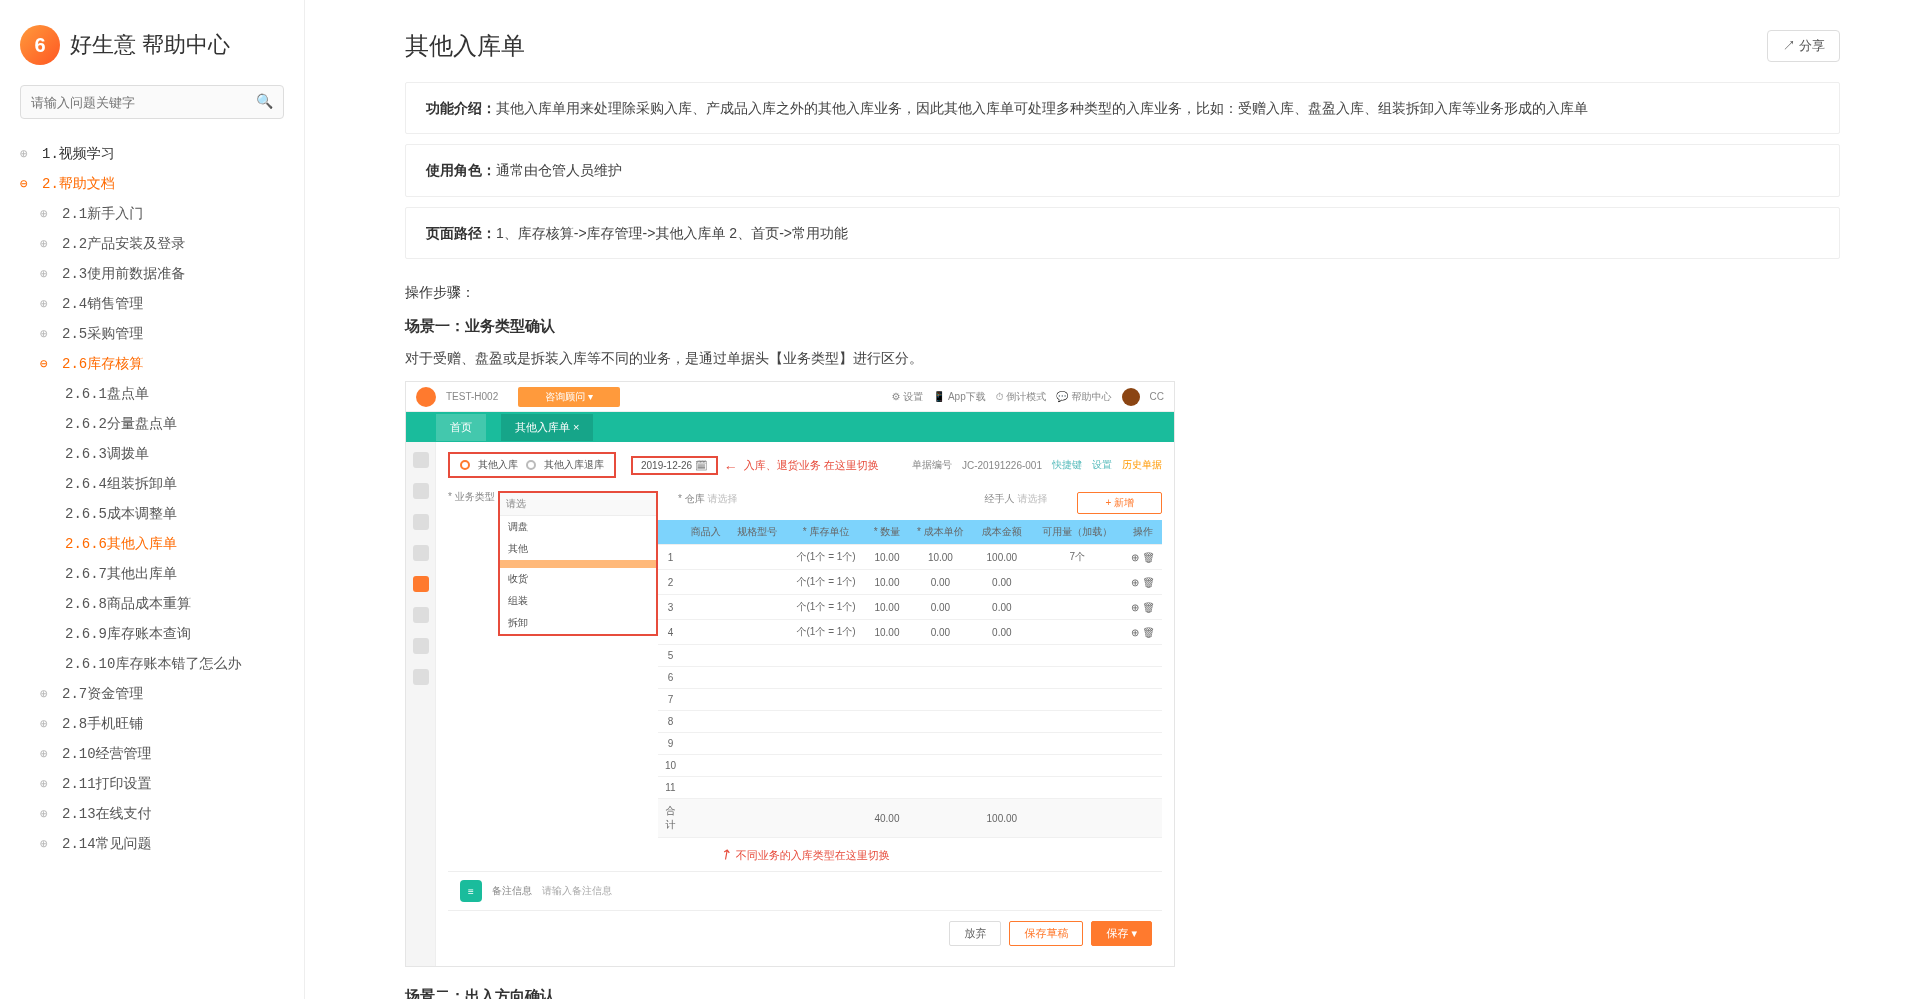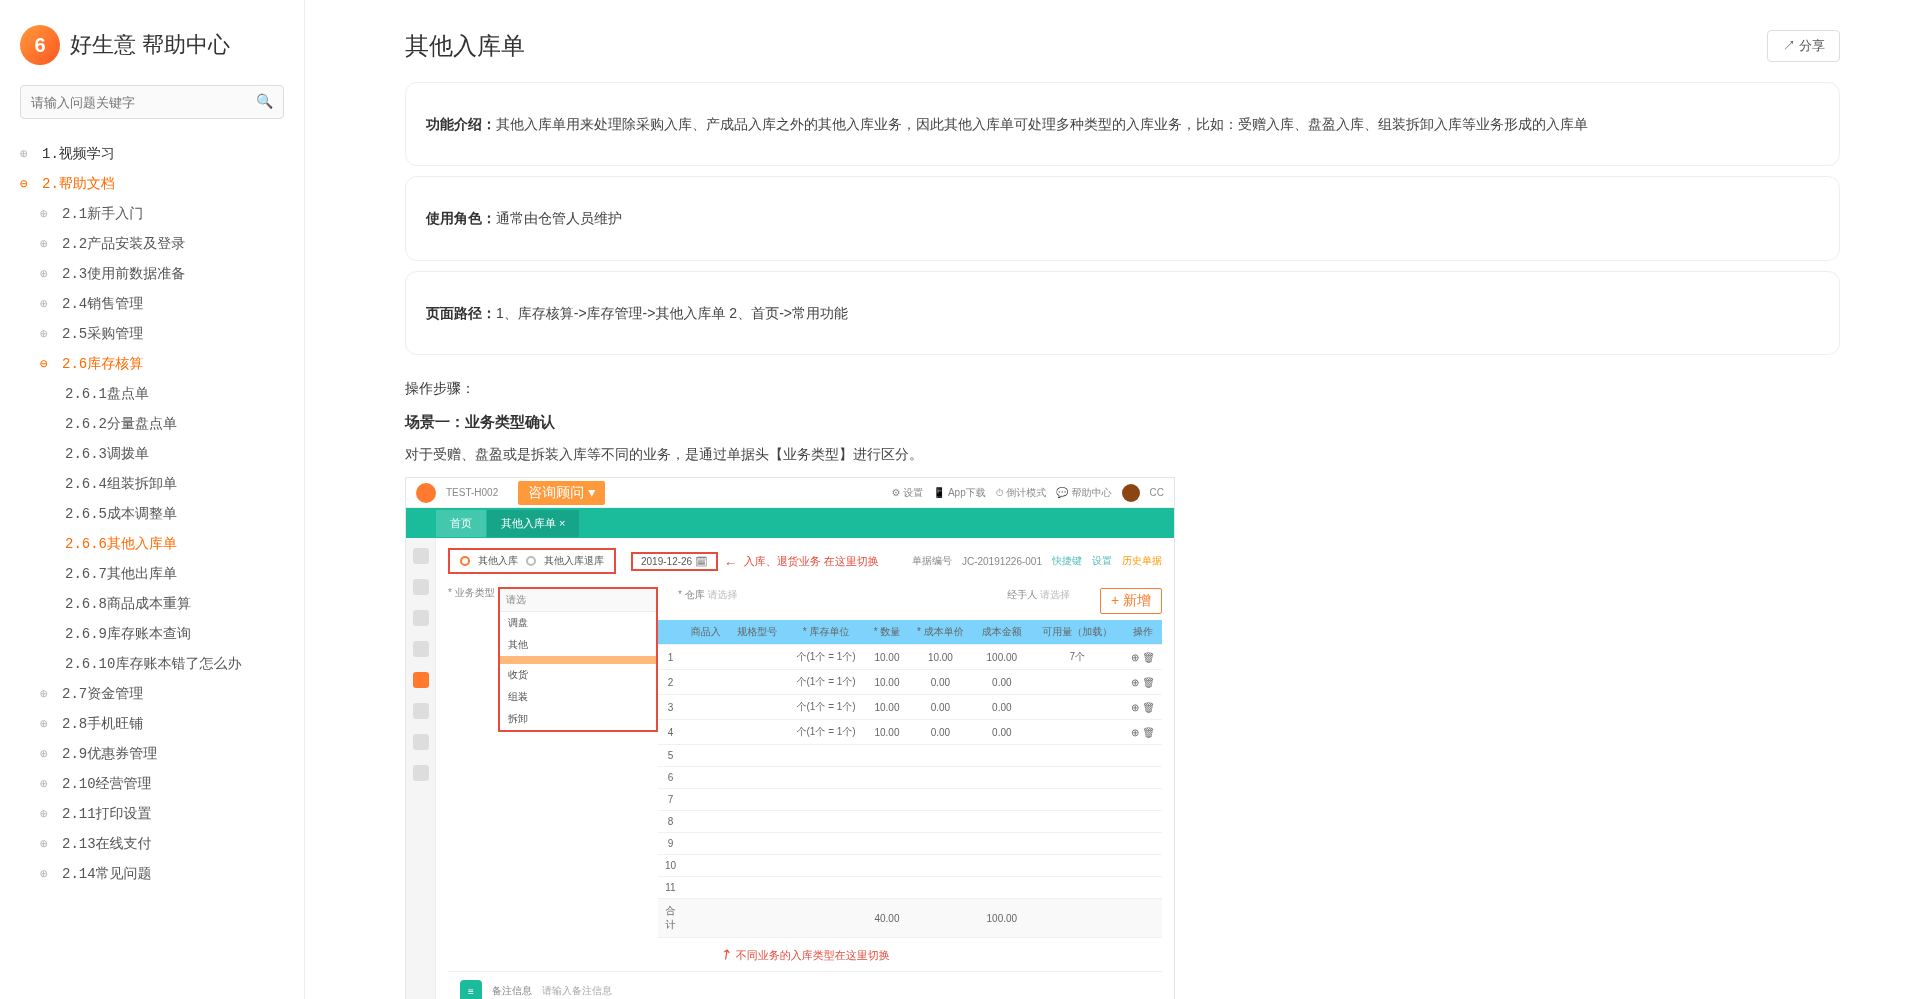--- a/index.html
+++ b/index.html
@@ -18,33 +18,33 @@
 .tree .lvl2 { padding-left: 20px; }
 .tree .lvl3 { padding-left: 45px; color: #555; }
 .tree .active { color: #ff6a00 !important; }
 .ticon { display: inline-block; width: 16px; height: 16px; margin-right: 6px; vertical-align: middle; font-size: 13px; }
 .plus { color: #bbb; }
 .minus { color: #ff6a00; }
 .main { flex: 1; padding: 30px 80px 40px 100px; }
 .title-row { display: flex; justify-content: space-between; align-items: center; margin-bottom: 20px; }
 .page-title { font-size: 24px; font-weight: 500; color: #333; }
 .share-btn { border: 1px solid #ddd; padding: 6px 14px; border-radius: 4px; background: #fff; cursor: pointer; font-size: 13px; color: #555; }
-.info-box { border: 1px solid #eee; padding: 30px 20px; margin-bottom: 10px; font-size: 14px; color: #444; line-height: 1.6; border-radius: 12px; }
+.info-box { border: 1px solid #eee; padding: 14px 20px; margin-bottom: 10px; font-size: 14px; color: #444; line-height: 1.6; border-radius: 2px; }
 .info-label { font-weight: 600; color: #333; }
 .section-label { font-size: 14px; margin: 25px 0 15px 0; color: #333; }
 .scene-title { font-size: 15px; font-weight: 600; margin: 15px 0 10px 0; }
 .scene-desc { font-size: 14px; color: #444; margin-bottom: 10px; line-height: 1.8; }
 .shot { width: 770px; border: 1px solid #e5e5e5; margin: 10px 0 20px 0; background: #fafafa; font-size: 11px; }
 .shot-bar { height: 30px; background: #fff; display: flex; align-items: center; padding: 0 10px; border-bottom: 1px solid #eee; }
 .shot-logo { width: 20px; height: 20px; border-radius: 50%; background: #ff7a2e; margin-right: 10px; }
 .shot-context { color: #888; font-size: 10px; }
 .shot-top-right { margin-left: auto; display: flex; gap: 10px; color: #888; font-size: 10px; align-items: center; }
 .shot-avatar { width: 18px; height: 18px; border-radius: 50%; background: #8b4513; }
 .shot-tabs { height: 30px; background: #1abc9c; display: flex; align-items: center; padding-left: 30px; color: #fff; font-size: 11px; }
-.shot-tab { padding: 6px 14px; background: rgba(255,255,255,0.18); margin-right: 1px; }
+.shot-tab { padding: 6px 14px; background: rgba(255,255,255,0.18); margin-right: 15px; }
 .shot-tab.active { background: rgba(0,0,0,0.12); }
 .shot-body { display: flex; }
 .shot-left { width: 30px; background: #f5f5f5; border-right: 1px solid #eee; display: flex; flex-direction: column; align-items: center; padding-top: 10px; gap: 15px; }
 .shot-left .li { width: 16px; height: 16px; background: #ddd; border-radius: 3px; }
 .shot-left .li.active { background: #ff7a2e; }
 .shot-content { flex: 1; padding: 10px 12px; background: #fff; }
 .shot-row1 { display: flex; align-items: center; margin-bottom: 8px; position: relative; }
 .radio-box { border: 2px solid #e74c3c; padding: 4px 10px; font-size: 10px; color: #555; display: flex; align-items: center; gap: 8px; }
 .rdot { width: 10px; height: 10px; border: 2px solid #ff7a2e; border-radius: 50%; display: inline-block; }
 .rdot.inactive { border-color: #bbb; }
@@ -59,21 +59,21 @@
 .shot-table th { background: #7dd3fc; padding: 5px 4px; color: #666; font-weight: normal; border-bottom: 1px solid #eee; text-align: center; }
 .shot-table td { padding: 5px 4px; border-bottom: 1px solid #f0f0f0; color: #666; text-align: center; }
 .shot-table td:first-child { text-align: center; width: 25px; }
 .shot-footer { display: flex; justify-content: flex-end; gap: 8px; padding: 10px; border-top: 1px solid #eee; }
 .sbtn { border: 1px solid #ddd; padding: 4px 14px; font-size: 11px; background: #fff; color: #666; border-radius: 2px; }
 .sbtn.outline { border-color: #ff7a2e; color: #ff7a2e; }
 .sbtn.primary { background: #ff7a2e; color: #fff; border-color: #ff7a2e; }
 .shot-remarks { display: flex; align-items: center; padding: 8px 12px; border-top: 1px solid #eee; font-size: 10px; color: #aaa; }
 .shot-remarks .ricon { width: 22px; height: 22px; background: #1abc9c; border-radius: 4px; margin-right: 10px; color: #fff; display: flex; align-items: center; justify-content: center; font-size: 10px; }
 .right-meta { margin-left: auto; font-size: 10px; color: #888; display: flex; gap: 10px; align-items: center; }
-.newbtn { background: #ff9a3c; color: #fff; padding: 3px 10px; border-radius: 2px; font-size: 14px; }
+.newbtn { background: #ff9a3c; color: #fff; padding: 3px 27px; border-radius: 2px; font-size: 10px; }
 .shot-filter { color: #888; font-size: 10px; margin: 6px 0; }
 .red-note2 { color: #e74c3c; font-size: 11px; text-align: center; margin: 8px 0; }
 .dd-arrow2 { color: #e74c3c; font-size: 14px; transform: rotate(-35deg); display: inline-block; margin-right: 4px; }
 </style>
 </head>
 <body>
 
 <div class="page">
   <aside class="sidebar">
     <div class="logo-row">
@@ -98,21 +98,20 @@
       <li class="lvl3">2.6.3调拨单</li>
       <li class="lvl3">2.6.4组装拆卸单</li>
       <li class="lvl3">2.6.5成本调整单</li>
       <li class="lvl3 active">2.6.6其他入库单</li>
       <li class="lvl3">2.6.7其他出库单</li>
       <li class="lvl3">2.6.8商品成本重算</li>
       <li class="lvl3">2.6.9库存账本查询</li>
       <li class="lvl3">2.6.10库存账本错了怎么办</li>
       <li class="lvl2"><span class="ticon plus">⊕</span><span>2.7资金管理</span></li>
       <li class="lvl2"><span class="ticon plus">⊕</span><span>2.8手机旺铺</span></li>
-      <li class="lvl2"><span class="ticon plus">⊕</span><span>2.9优惠券管理</span></li>
       <li class="lvl2"><span class="ticon plus">⊕</span><span>2.10经营管理</span></li>
       <li class="lvl2"><span class="ticon plus">⊕</span><span>2.11打印设置</span></li>
       <li class="lvl2"><span class="ticon plus">⊕</span><span>2.13在线支付</span></li>
       <li class="lvl2"><span class="ticon plus">⊕</span><span>2.14常见问题</span></li>
     </ul>
   </aside>
 
   <main class="main">
     <div class="title-row">
       <h1 class="page-title">其他入库单</h1>

